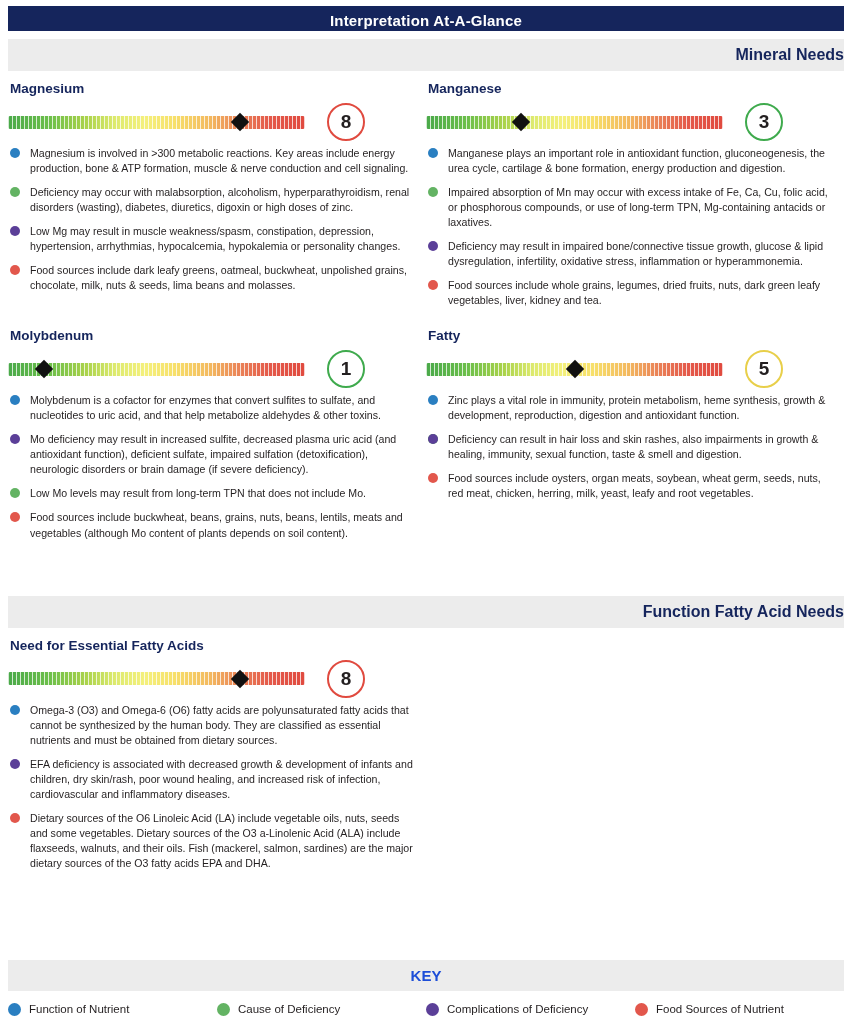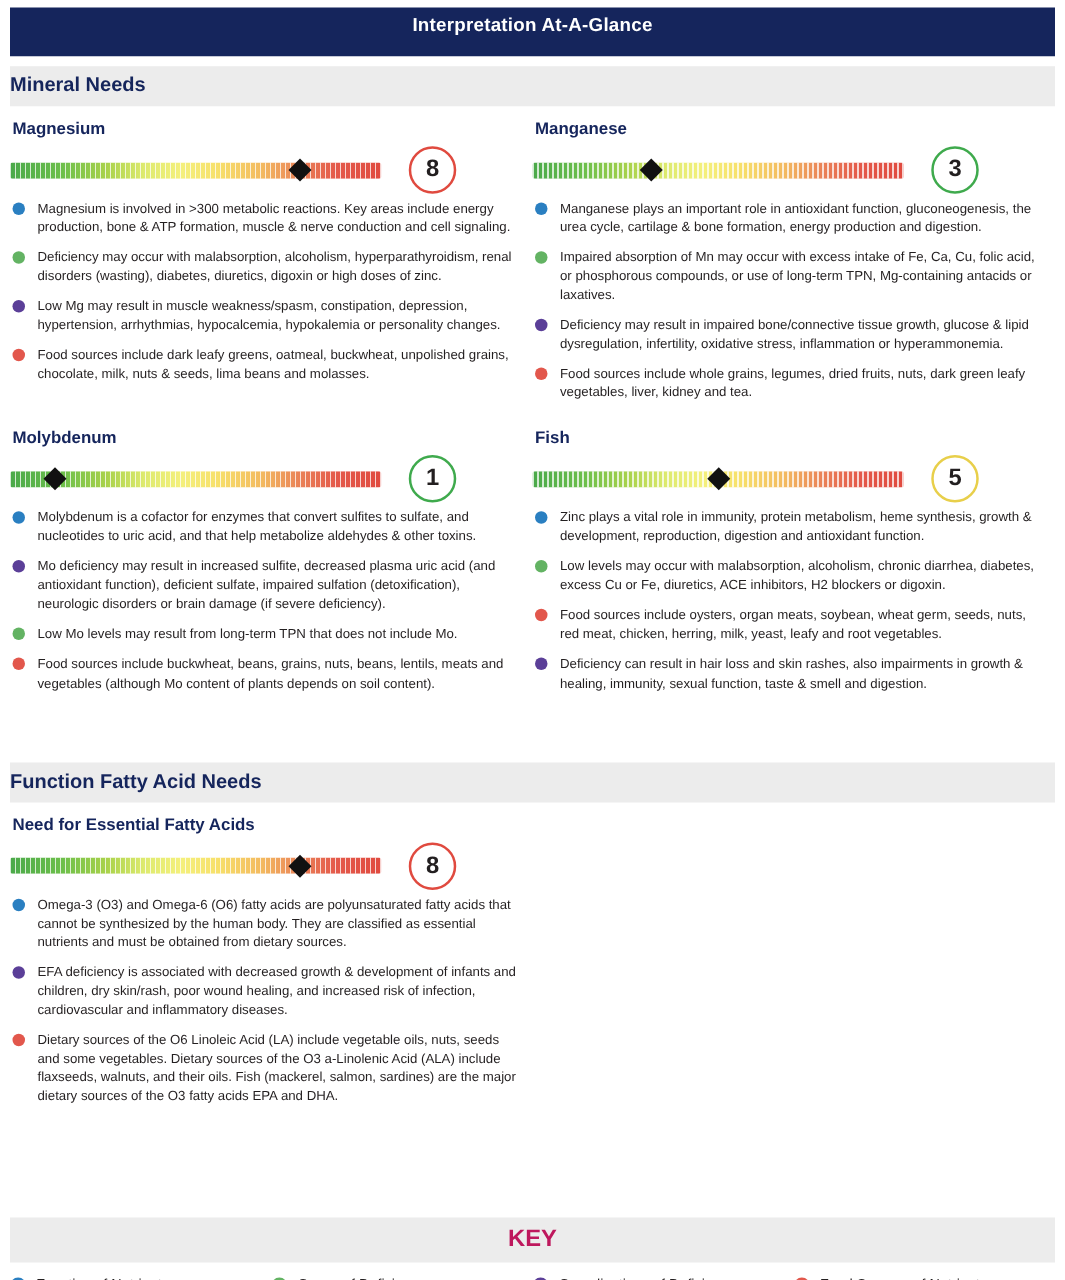--- a/index.html
+++ b/index.html
@@ -23,29 +23,29 @@
 
   
   .title-bar {
     margin: 6px 8px 0 8px;
     background: #15255c;
     color: #ffffff;
     text-align: center;
     font-size: 15px;
     font-weight: bold;
     letter-spacing: .2px;
-    padding: 6px 0 16px 0;
+    padding: 6px 0 2px 0;
   }
 
   
   .section-band {
     margin: 8px 8px 0 8px;
     background: #ececec;
     color: #15255c;
-    text-align: left;
+    text-align: right;
     font-size: 16px;
     font-weight: bold;
     padding: 7px 0 7px 0;
   }
 
   
   .grid {
     margin: 10px 8px 0 8px;
     display: flex;
     flex-wrap: wrap;
@@ -152,23 +152,23 @@
   .dot.red    { background: #e2574c; }
 
   
   .gap-lg { height: 38px; }
   .gap-md { height: 22px; }
 
   
   .key-band {
     margin: 0 8px 0 8px;
     background: #ececec;
-    color: #be185d;
+    color: #1d4ed8;
     text-align: center;
-    font-size: 19px;
+    font-size: 15px;
     font-weight: bold;
     padding: 7px 0;
   }
   .key-row {
     margin: 12px 8px 10px 8px;
     display: flex;
     justify-content: flex-end;
     align-items: center;
   }
   .key-item {
@@ -246,34 +246,34 @@
       </div>
       <ul class="bullets">
         <li><span class="dot blue"></span><span>Molybdenum is a cofactor for enzymes that convert sulfites to sulfate, and nucleotides to uric acid, and that help metabolize aldehydes &amp; other toxins.</span></li>
         <li><span class="dot purple"></span><span>Mo deficiency may result in increased sulfite, decreased plasma uric acid (and antioxidant function), deficient sulfate, impaired sulfation (detoxification), neurologic disorders or brain damage (if severe deficiency).</span></li>
         <li><span class="dot green"></span><span>Low Mo levels may result from long-term TPN that does not include Mo.</span></li>
         <li><span class="dot red"></span><span>Food sources include buckwheat, beans, grains, nuts, beans, lentils, meats and vegetables (although Mo content of plants depends on soil content).</span></li>
       </ul>
     </div>
 
     <div class="block">
-      <div class="block-title">Fish</div>
+      <div class="block-title">Fatty</div>
       <div class="scale-row">
         <div class="scale-wrap">
           <div class="scale-bar">
             <span class="marker" style="left:50%"></span>
           </div>
         </div>
         <div class="score yellow">5</div>
       </div>
       <ul class="bullets">
         <li><span class="dot blue"></span><span>Zinc plays a vital role in immunity, protein metabolism, heme synthesis, growth &amp; development, reproduction, digestion and antioxidant function.</span></li>
-        <li><span class="dot green"></span><span>Low levels may occur with malabsorption, alcoholism, chronic diarrhea, diabetes, excess Cu or Fe, diuretics, ACE inhibitors, H2 blockers or digoxin.</span></li>
+        <li><span class="dot green"></span></li>
+        <li><span class="dot purple"></span><span>Deficiency can result in hair loss and skin rashes, also impairments in growth &amp; healing, immunity, sexual function, taste &amp; smell and digestion.</span></li>
         <li><span class="dot red"></span><span>Food sources include oysters, organ meats, soybean, wheat germ, seeds, nuts, red meat, chicken, herring, milk, yeast, leafy and root vegetables.</span></li>
-        <li><span class="dot purple"></span><span>Deficiency can result in hair loss and skin rashes, also impairments in growth &amp; healing, immunity, sexual function, taste &amp; smell and digestion.</span></li>
       </ul>
     </div>
 
   </div>
 
   <div class="gap-lg"></div>
 
   <div class="section-band">Function Fatty Acid Needs</div>
 
   <div class="grid efa-area">

